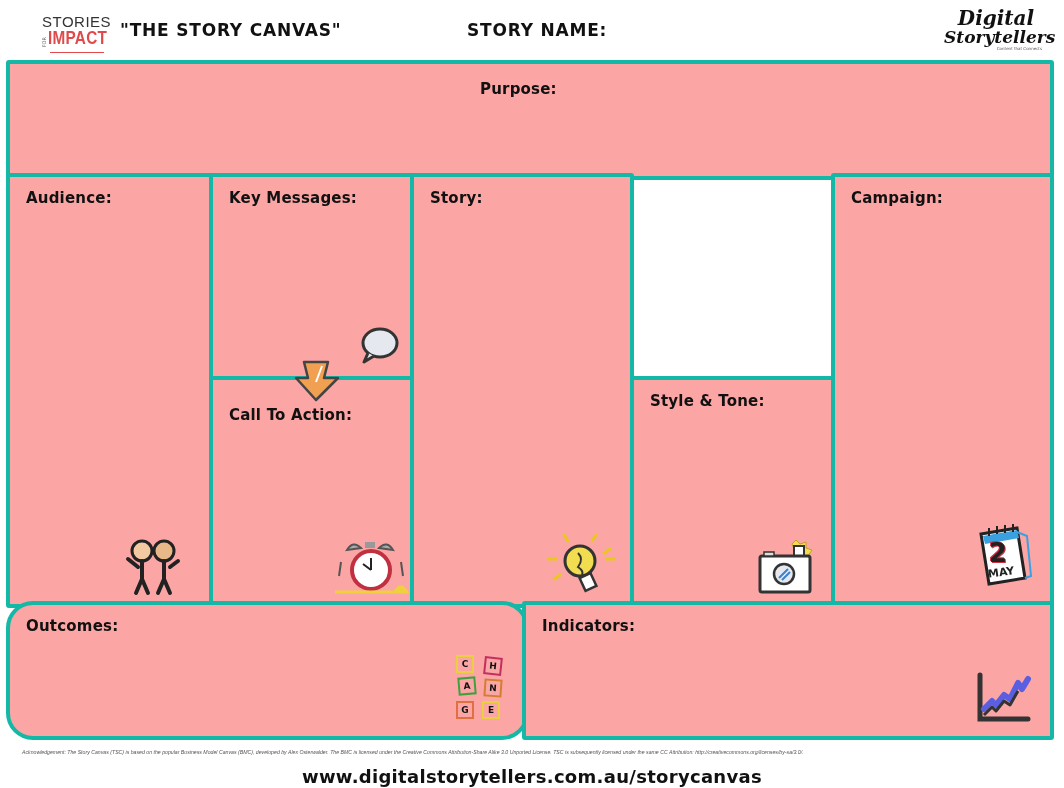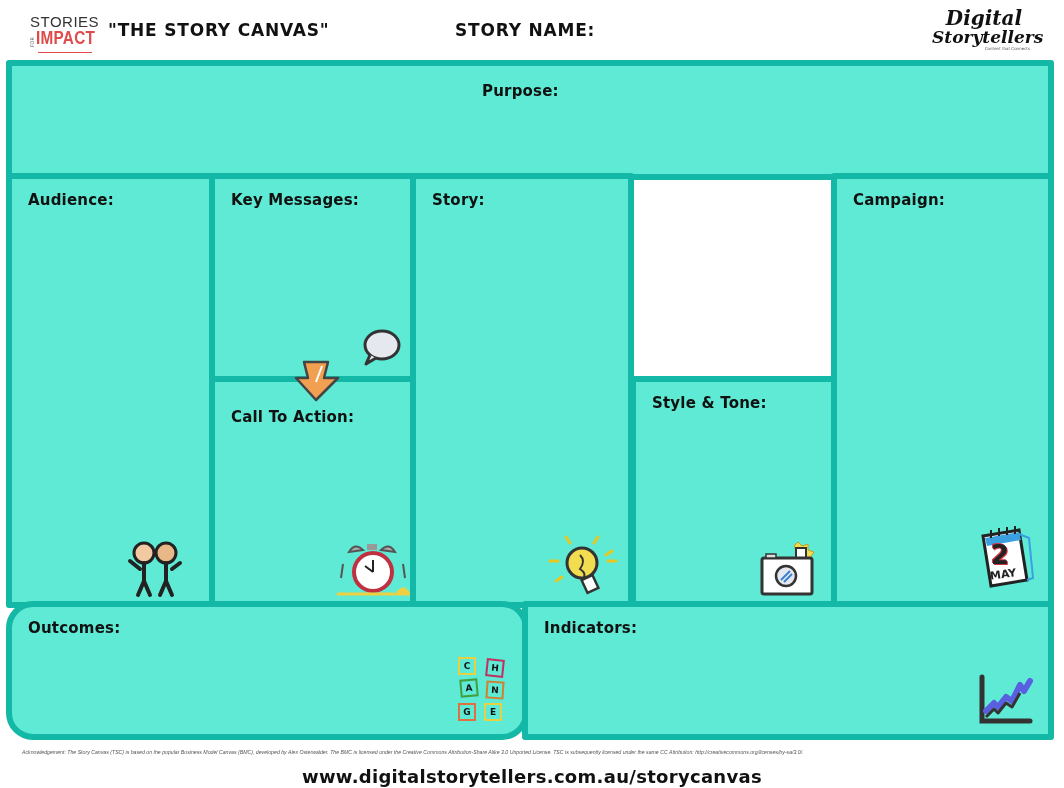--- a/index.html
+++ b/index.html
@@ -1,36 +1,36 @@
 <!DOCTYPE html>
 <html><head>
 <meta charset="utf-8">
 <style>
   * { box-sizing: border-box; margin: 0; padding: 0; }
   html, body { width: 1064px; height: 788px; background: #ffffff; overflow: hidden; }
   body { position: relative; font-family: "DejaVu Sans", sans-serif; color: #111; }
 
-  .hdr { position: absolute; top: 0; left: 0; width: 1024px; height: 58px; }
+  .hdr { position: absolute; top: 0; left: 12px; width: 1024px; height: 58px; }
   .logo-sfi { position: absolute; left: 30px; top: 14px; width: 64px; height: 40px; }
   .logo-sfi .l1 { font-family: "Liberation Sans", sans-serif; font-size: 15px; letter-spacing: 0.5px; color: #333; line-height: 15px; font-weight: normal; }
   .logo-sfi .l2 { display: flex; align-items: flex-end; }
   .logo-sfi .for { font-size: 5px; line-height: 5px; color: #666; width: 6px; writing-mode: vertical-rl; transform: rotate(180deg); margin-right: 1px; }
   .logo-sfi .impact { font-family: "Liberation Sans", sans-serif; font-size: 18px; line-height: 18px; font-weight: bold; color: #e04a4a; letter-spacing: 0.3px; transform: scaleX(0.85); transform-origin: left; }
   .logo-sfi .uline { position: absolute; left: 8px; top: 38px; width: 54px; height: 1px; background: #e04a4a; }
 
   .title { position: absolute; left: 108px; top: 20px; font-size: 17px; font-weight: bold; letter-spacing: 0.8px; font-family: "DejaVu Sans", sans-serif; }
   .story-name { position: absolute; left: 455px; top: 20px; font-size: 17px; font-weight: bold; letter-spacing: 0.8px; }
 
   .logo-ds { position: absolute; left: 932px; top: 8px; width: 104px; height: 46px; text-align: center; }
   .logo-ds .d1 { font-family: "DejaVu Serif", serif; font-style: italic; font-weight: bold; font-size: 20px; line-height: 20px; }
   .logo-ds .d2 { font-family: "DejaVu Serif", serif; font-style: italic; font-weight: bold; font-size: 17px; line-height: 18px; }
   .logo-ds .d3 { font-size: 4px; line-height: 5px; color: #555; text-align: right; padding-right: 6px; }
 
   .canvas { position: absolute; left: 6px; top: 60px; width: 1048px; height: 680px; }
-  .box { position: absolute; background: #5eead4; border: 6px solid #14b8a6; border-radius: 3px; }
+  .box { position: absolute; background: #fca5a5; border: 4px solid #14b8a6; border-radius: 3px; }
   .lbl { position: absolute; left: 16px; top: 12px; font-size: 15px; font-weight: bold; letter-spacing: 0.2px; white-space: nowrap; }
   .purpose .lbl { left: 470px; top: 16px; }
 
   .icon { position: absolute; }
 
   .ack { position: absolute; left: 22px; top: 749px; font-size: 5.2px; font-style: italic; color: #555; white-space: nowrap; font-family: "Liberation Sans", sans-serif; }
   .url { position: absolute; left: 0; width: 1064px; top: 766px; text-align: center; font-size: 18px; font-weight: bold; letter-spacing: 0.3px; }
 </style>
 </head>
 <body>

